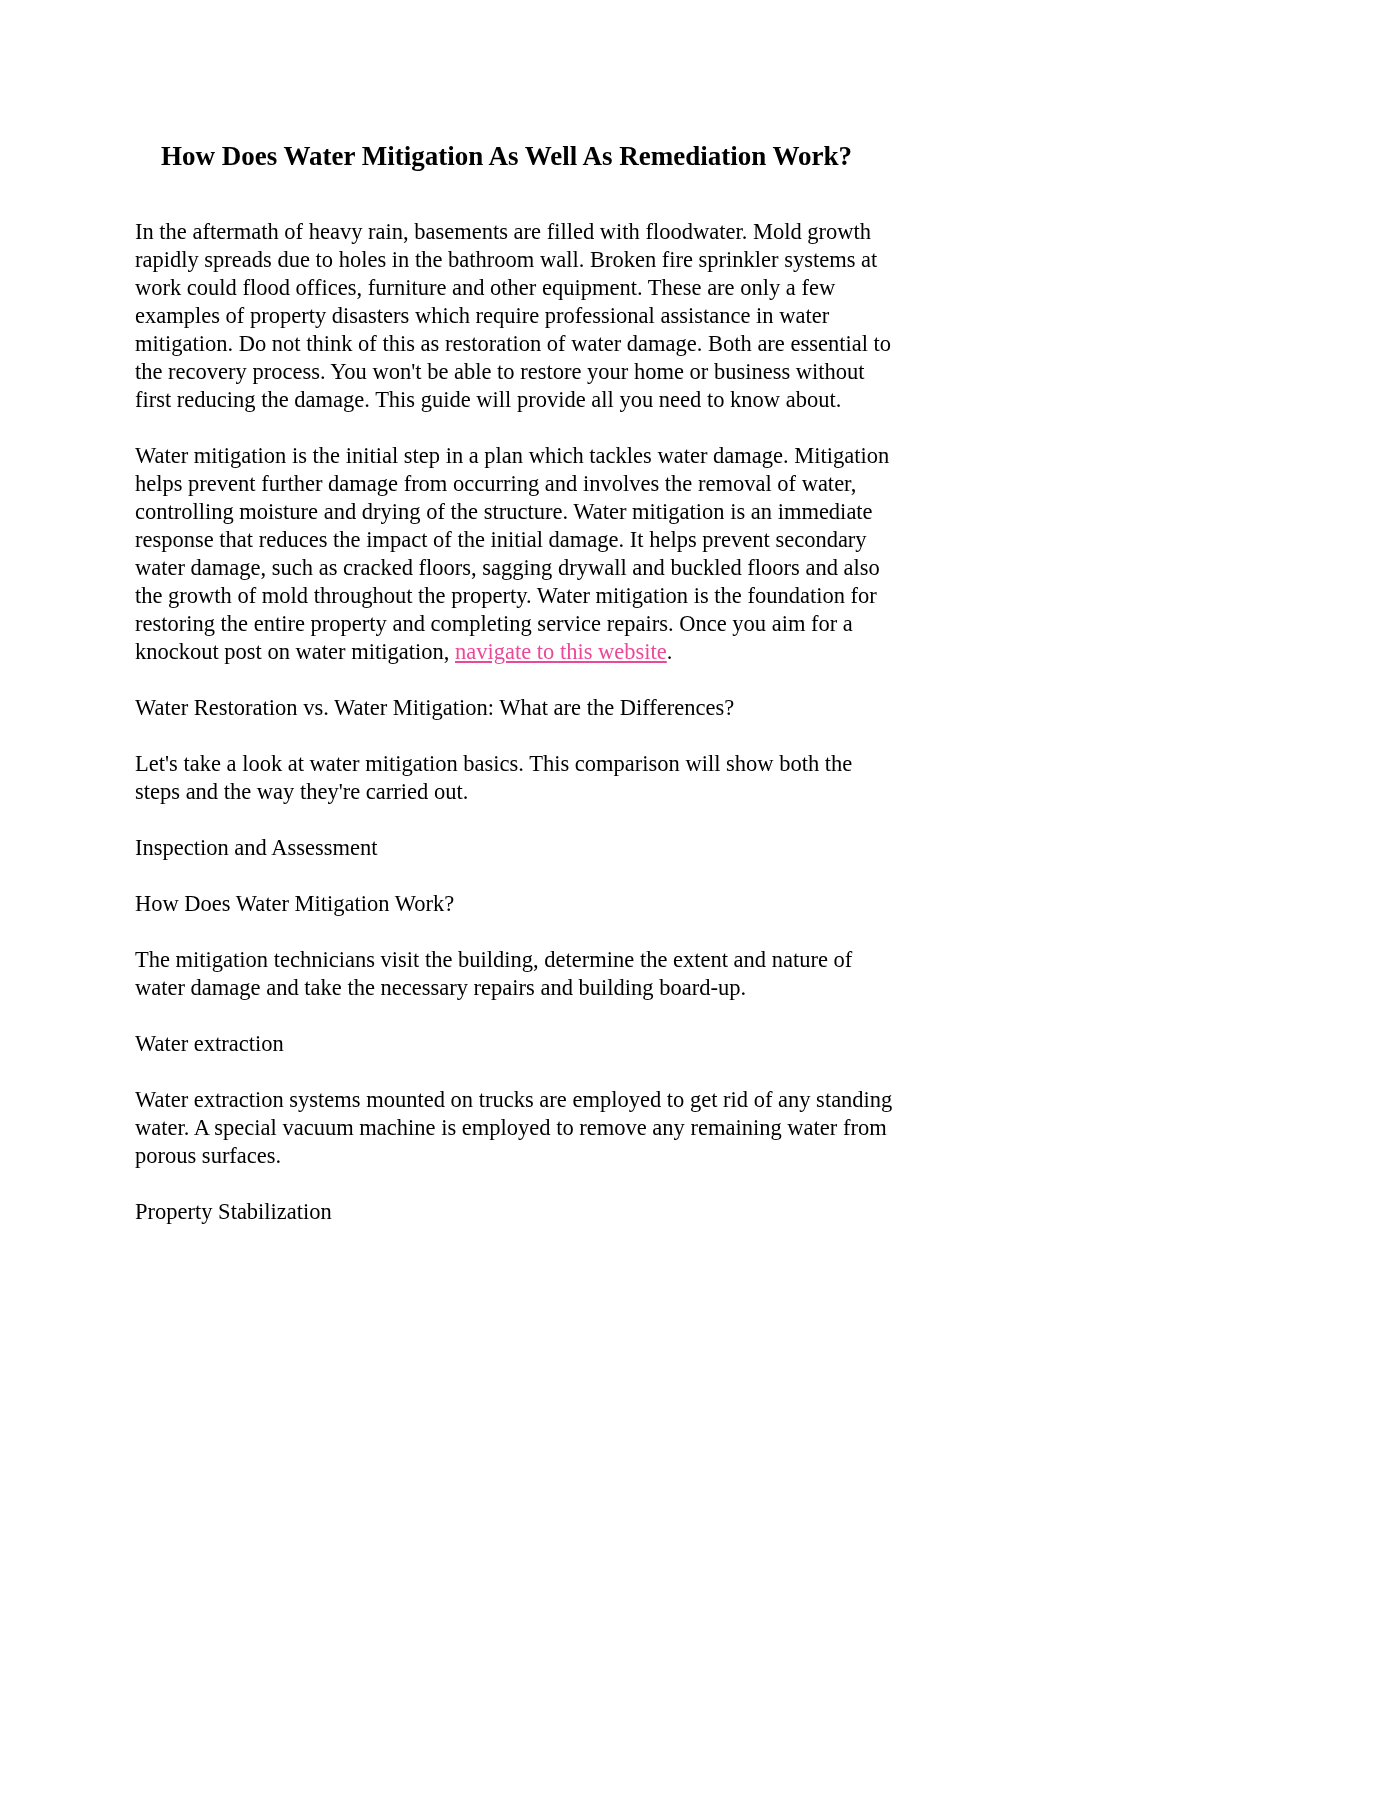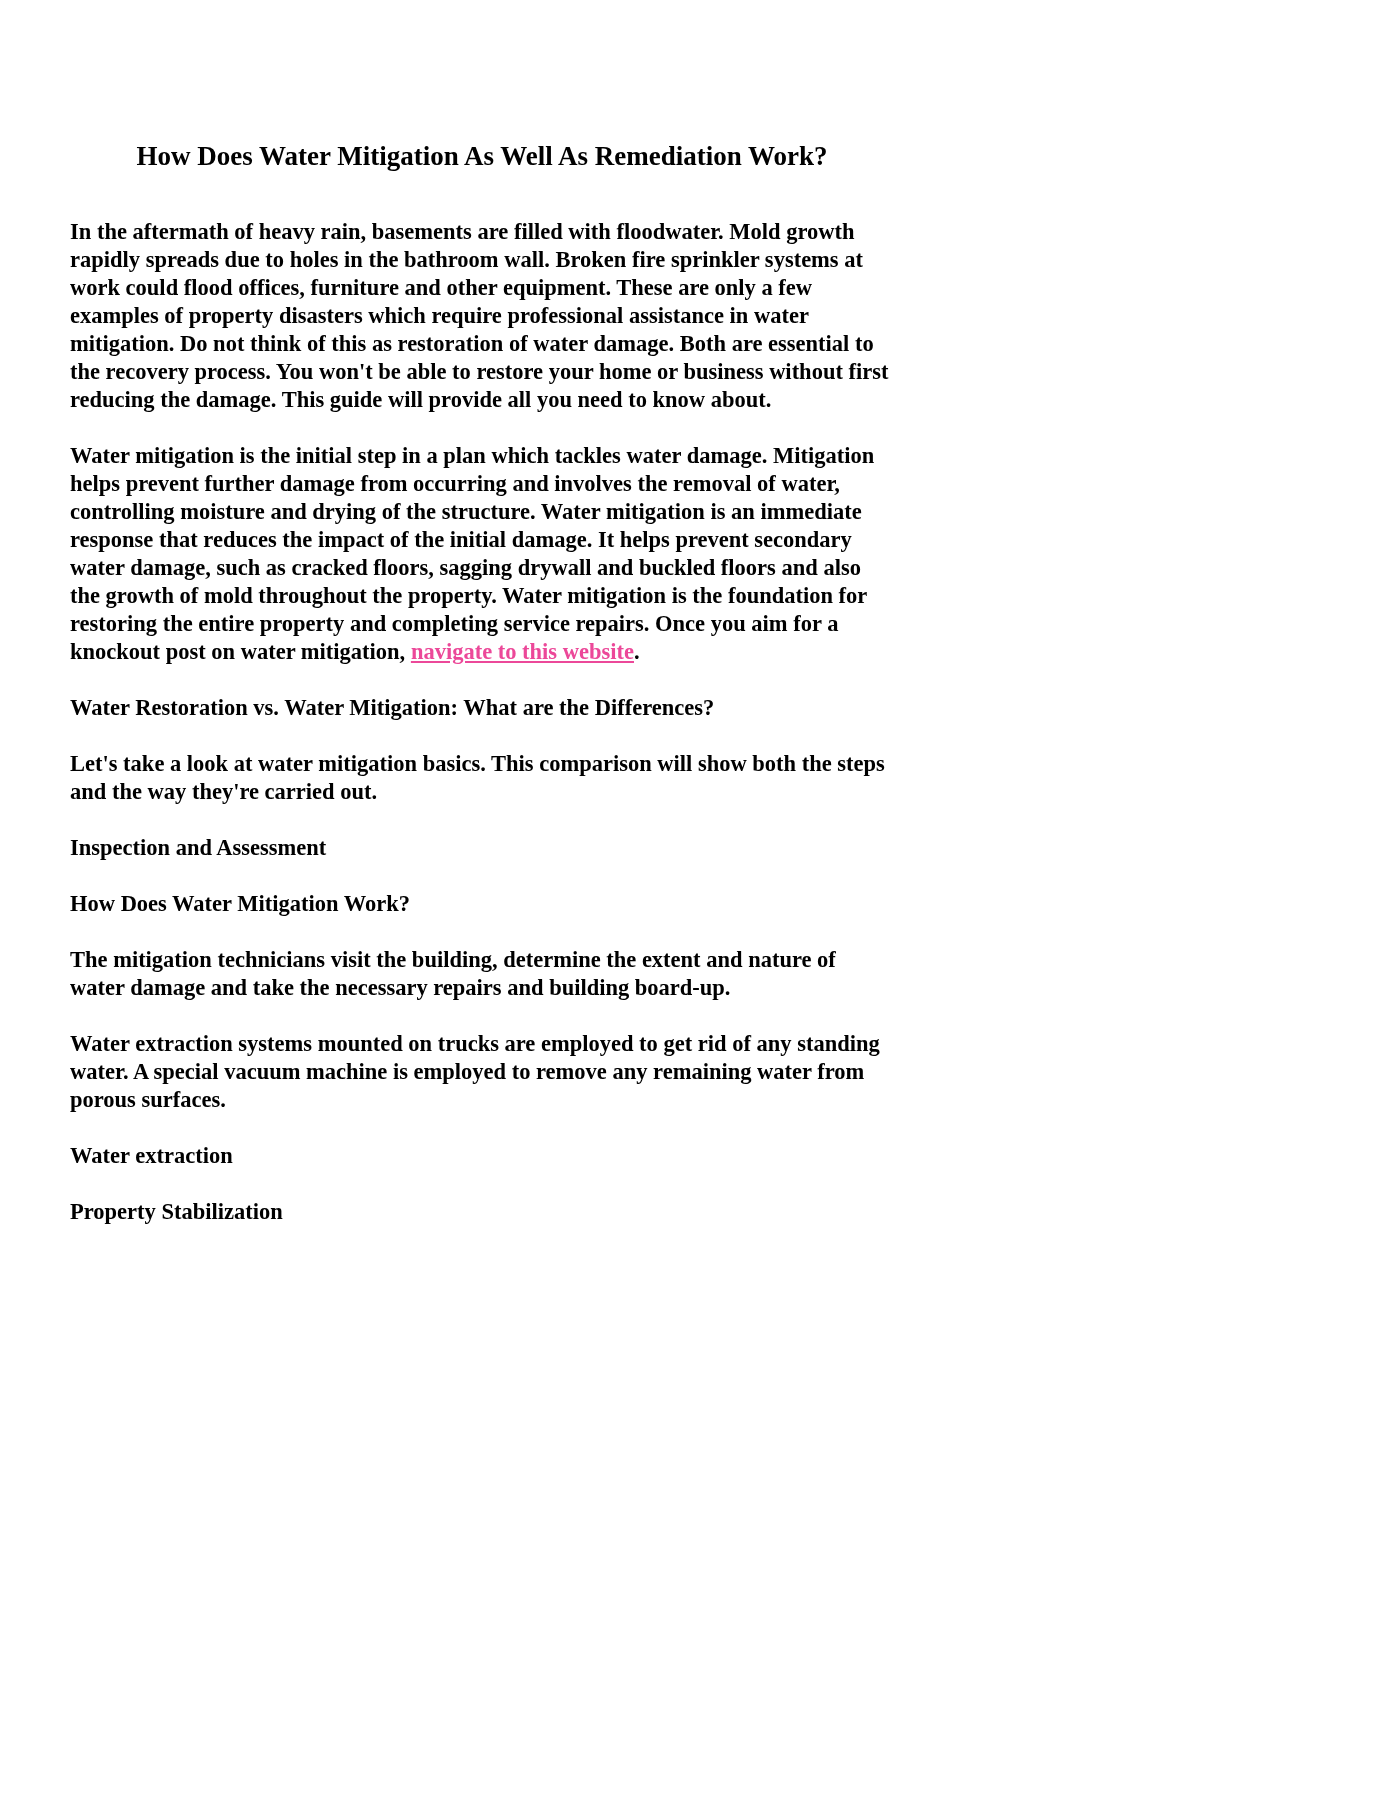--- a/index.html
+++ b/index.html
@@ -10,34 +10,34 @@
     body {
       width: 1391px;
       min-height: 1800px;
       font-family: "Liberation Serif", serif;
       color: #000000;
     }
     .page {
       box-sizing: border-box;
       width: 1209px;
       min-height: 1800px;
-      padding: 140px 315px 60px 70px;
+      padding: 140px 315px 60px 119px;
     }
     .doc-title {
       font-size: 27px;
       line-height: 32px;
       font-weight: bold;
       text-align: center;
       margin: 0 0 46px 0;
     }
     .doc-p {
       font-size: 22.5px;
       line-height: 28px;
-      margin: 0 0 28px 0;
-      font-weight: bold;
+      margin: 0 0 28px 16px;
+      font-weight: normal;
     }
     .doc-link {
       color: #ec4899;
       text-decoration: underline;
       cursor: pointer;
     }
   </style>
 </head>
 <body>
 
@@ -53,21 +53,21 @@
   <p class="doc-p">Water Restoration vs. Water Mitigation: What are the Differences?</p>
 
   <p class="doc-p">Let's take a look at water mitigation basics. This comparison will show both the steps and the way they're carried out.</p>
 
   <p class="doc-p">Inspection and Assessment</p>
 
   <p class="doc-p">How Does Water Mitigation Work?</p>
 
   <p class="doc-p">The mitigation technicians visit the building, determine the extent and nature of water damage and take the necessary repairs and building board-up.</p>
 
+  <p class="doc-p">Water extraction</p>
+
   <p class="doc-p">Water extraction systems mounted on trucks are employed to get rid of any standing water. A special vacuum machine is employed to remove any remaining water from porous surfaces.</p>
-
-  <p class="doc-p">Water extraction</p>
 
 
 
   <p class="doc-p">Property Stabilization</p>
 
 </div>
 
 </body></html>

